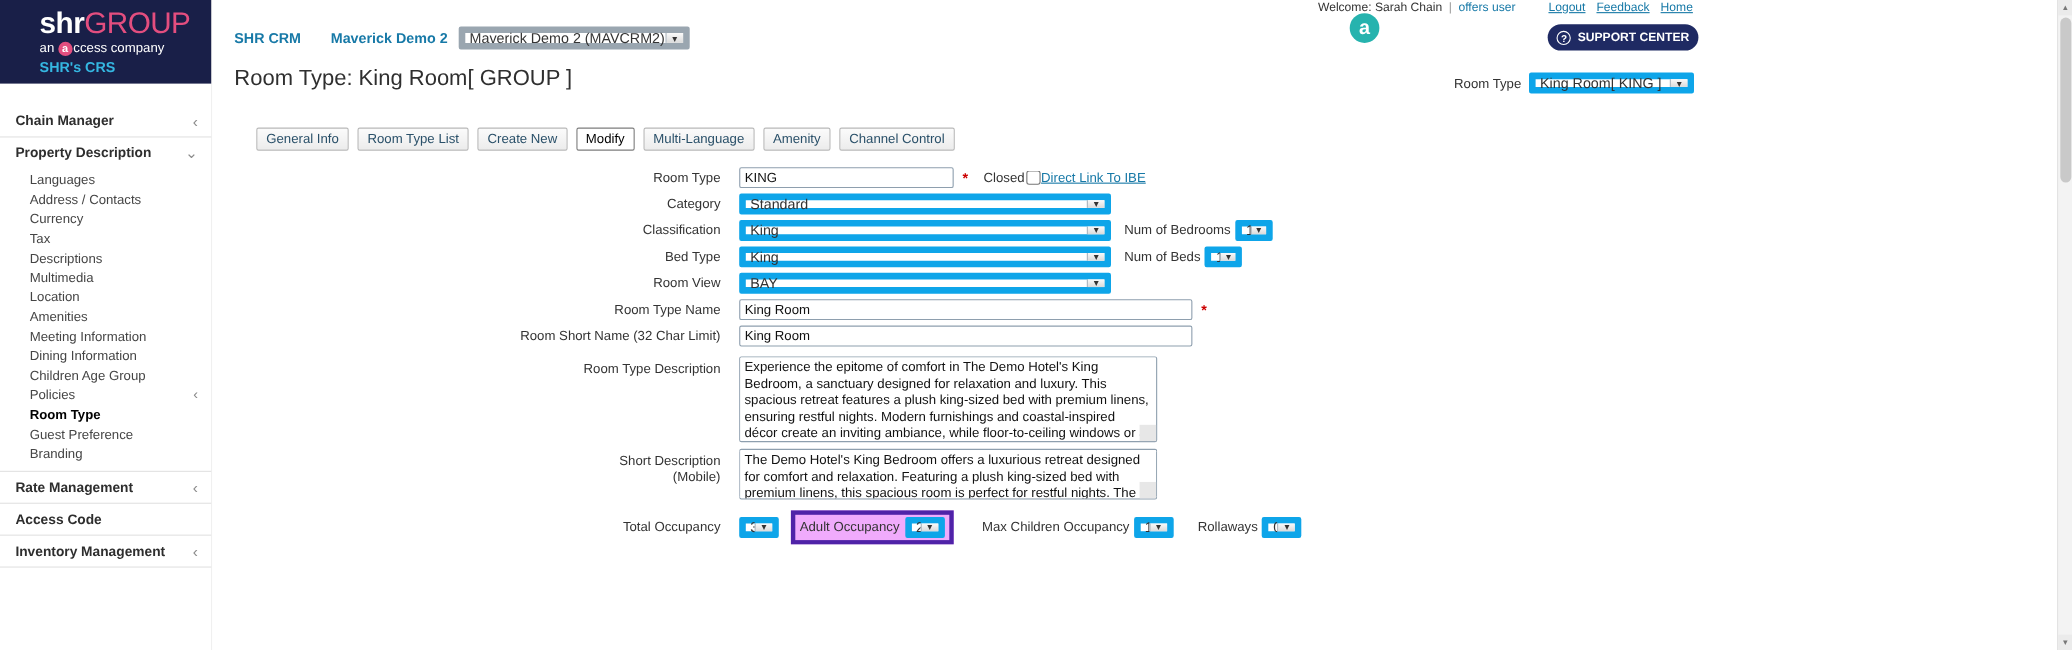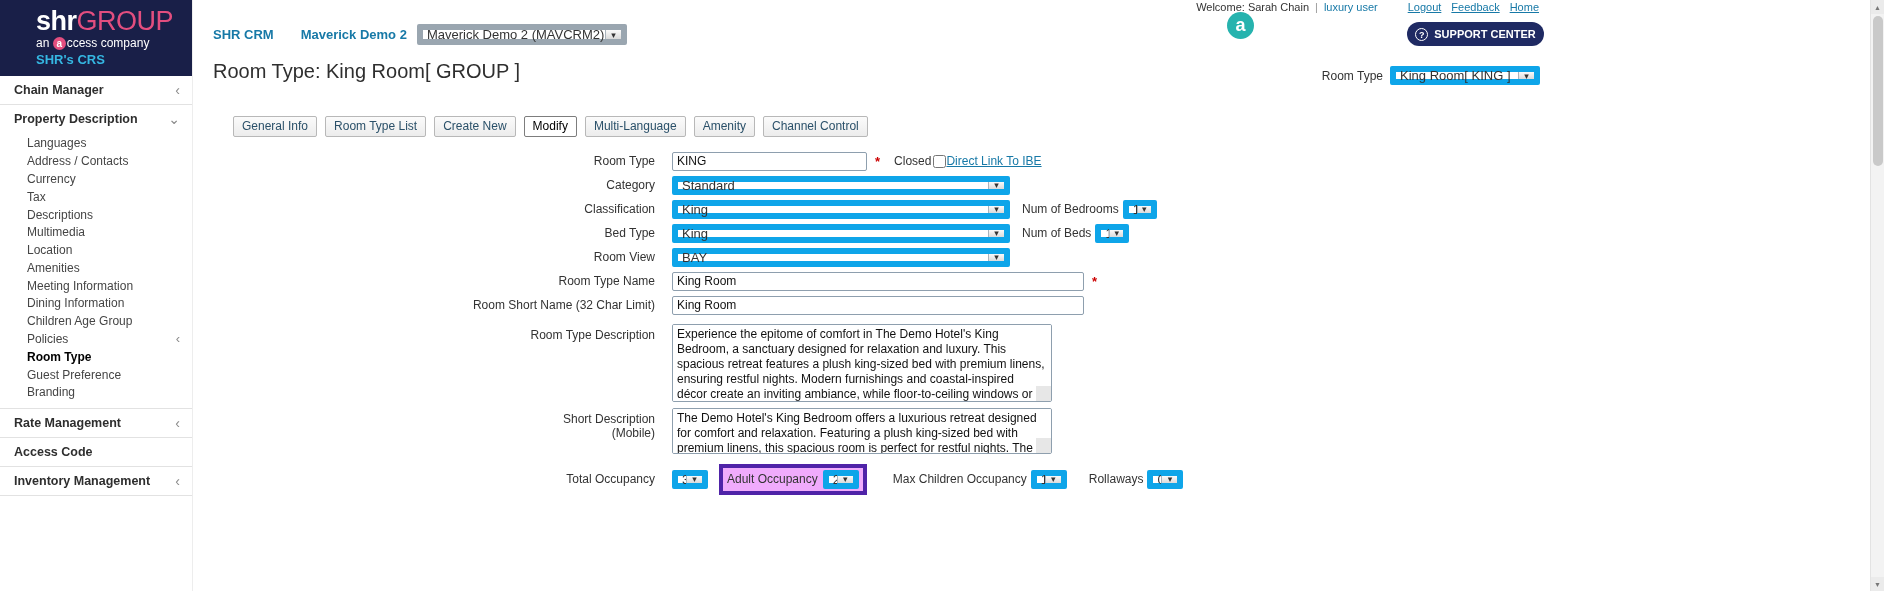--- a/index.html
+++ b/index.html
@@ -13,21 +13,21 @@
   
   .sidebar { position:absolute; left:0; top:0; width:193px; height:591px; background:#fff; border-right:1px solid #ededed; }
   .brand { background:#191f48; height:76px; padding:7px 0 0 36px; }
   .brand-line1 { font-size:27px; line-height:28px; letter-spacing:-0.5px; }
   .brand-shr { color:#fff; font-weight:bold; }
   .brand-group { color:#e34e7f; font-weight:normal; }
   .brand-line2 { color:#fff; font-size:12px; margin-top:1px; }
   .brand-a { display:inline-block; width:13px; height:13px; line-height:13px; border-radius:50%; background:#e34e7f; color:#fff; text-align:center; font-weight:bold; font-size:10px; margin-right:1px; }
   .brand-crs { color:#35b7e2; font-size:13px; font-weight:bold; margin-top:2px; }
 
-  .menu { padding-top:0; }
+  .menu { padding-top:20px; }
   .menu-section { display:flex; justify-content:space-between; align-items:center; padding:7px 12px 7px 14px; font-size:12.5px; font-weight:bold; color:#2e2e2e; cursor:pointer; }
   .chev { color:#8a8a8a; font-weight:normal; font-size:14px; line-height:10px; }
   .chev.small { font-size:13px; }
   .sep { border-top:1px solid #e2e2e2; }
   .submenu { padding:2px 0 6px 0; }
   .submenu-item { display:flex; justify-content:space-between; align-items:center; padding:2.4px 12px 2.4px 27px; font-size:12px; color:#454545; cursor:pointer; line-height:13px; }
   .submenu-item.active { font-weight:bold; color:#000; }
 
   
   .main { position:absolute; left:193px; top:0; right:0; height:591px; background:#fff; }
@@ -196,21 +196,21 @@
       </div>
       <div class="sep"></div>
     </nav>
   </aside>
 
   <div class="main">
 
     <div class="welcome-cluster">
       <span>Welcome: Sarah Chain</span>
       <span class="pipe">|</span>
-      <a class="tlink">luxury user</a>
+      <a class="tlink">offers user</a>
       <span class="gap30"></span>
       <a class="tlink u">Logout</a>
       <a class="tlink u lgap">Feedback</a>
       <a class="tlink u lgap">Home</a>
     </div>
 
     <div class="access-logo">
       <span>a</span>
     </div>
 

